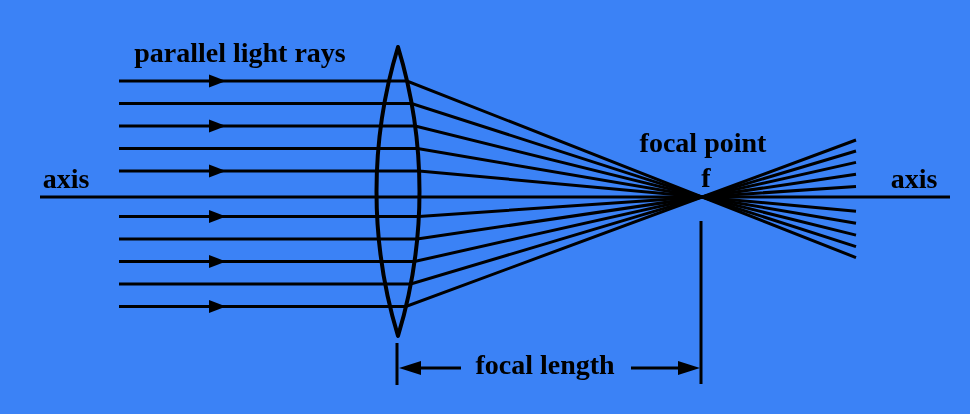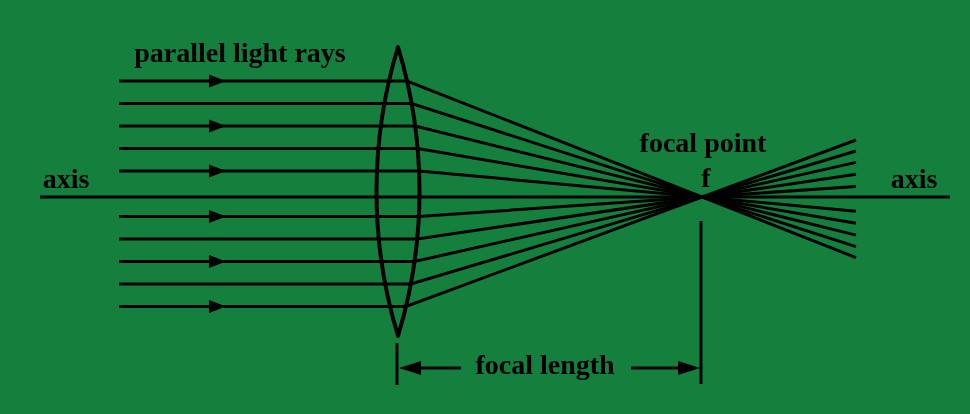--- a/index.html
+++ b/index.html
@@ -1,20 +1,20 @@
 <!DOCTYPE html>
 <html><head>
 <meta charset="utf-8">
 <style>
   html, body { margin: 0; padding: 0; background: #ffffff; }
   .stage {
     position: relative;
     width: 970px;
     height: 414px;
-    background: #15803d;
+    background: #3b82f6;
     overflow: hidden;
     font-family: "Liberation Serif", serif;
   }
   svg text {
     font-family: "Liberation Serif", serif;
     font-weight: bold;
     font-size: 28px;
     fill: #000000;
   }
 </style>

